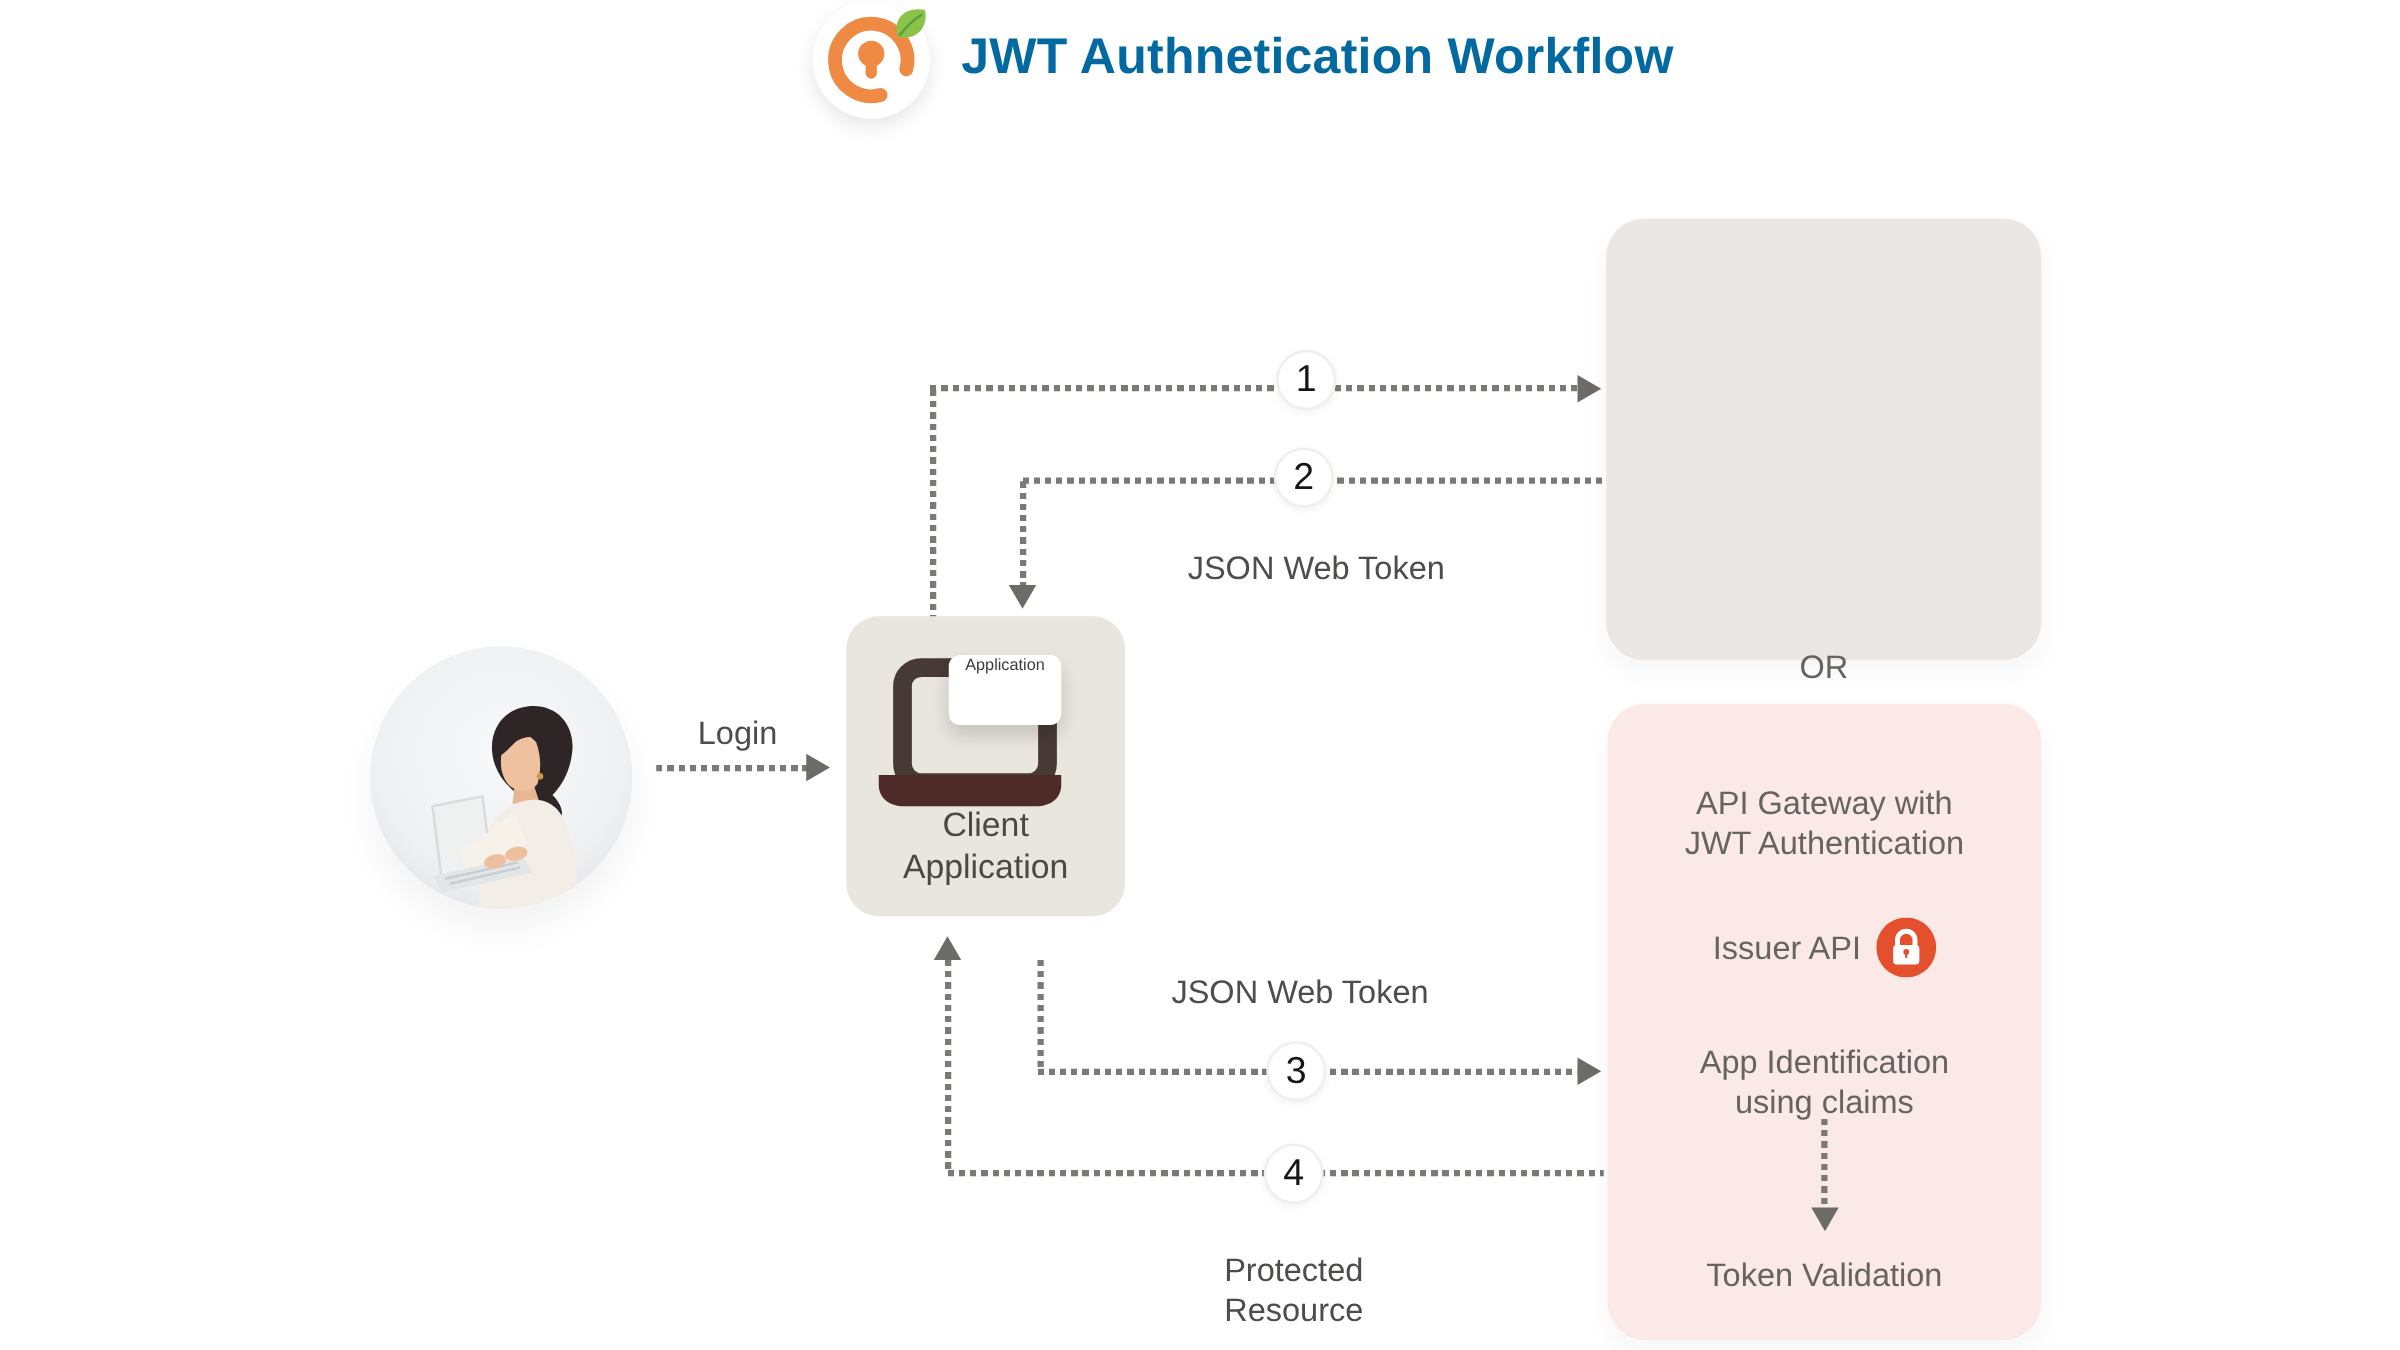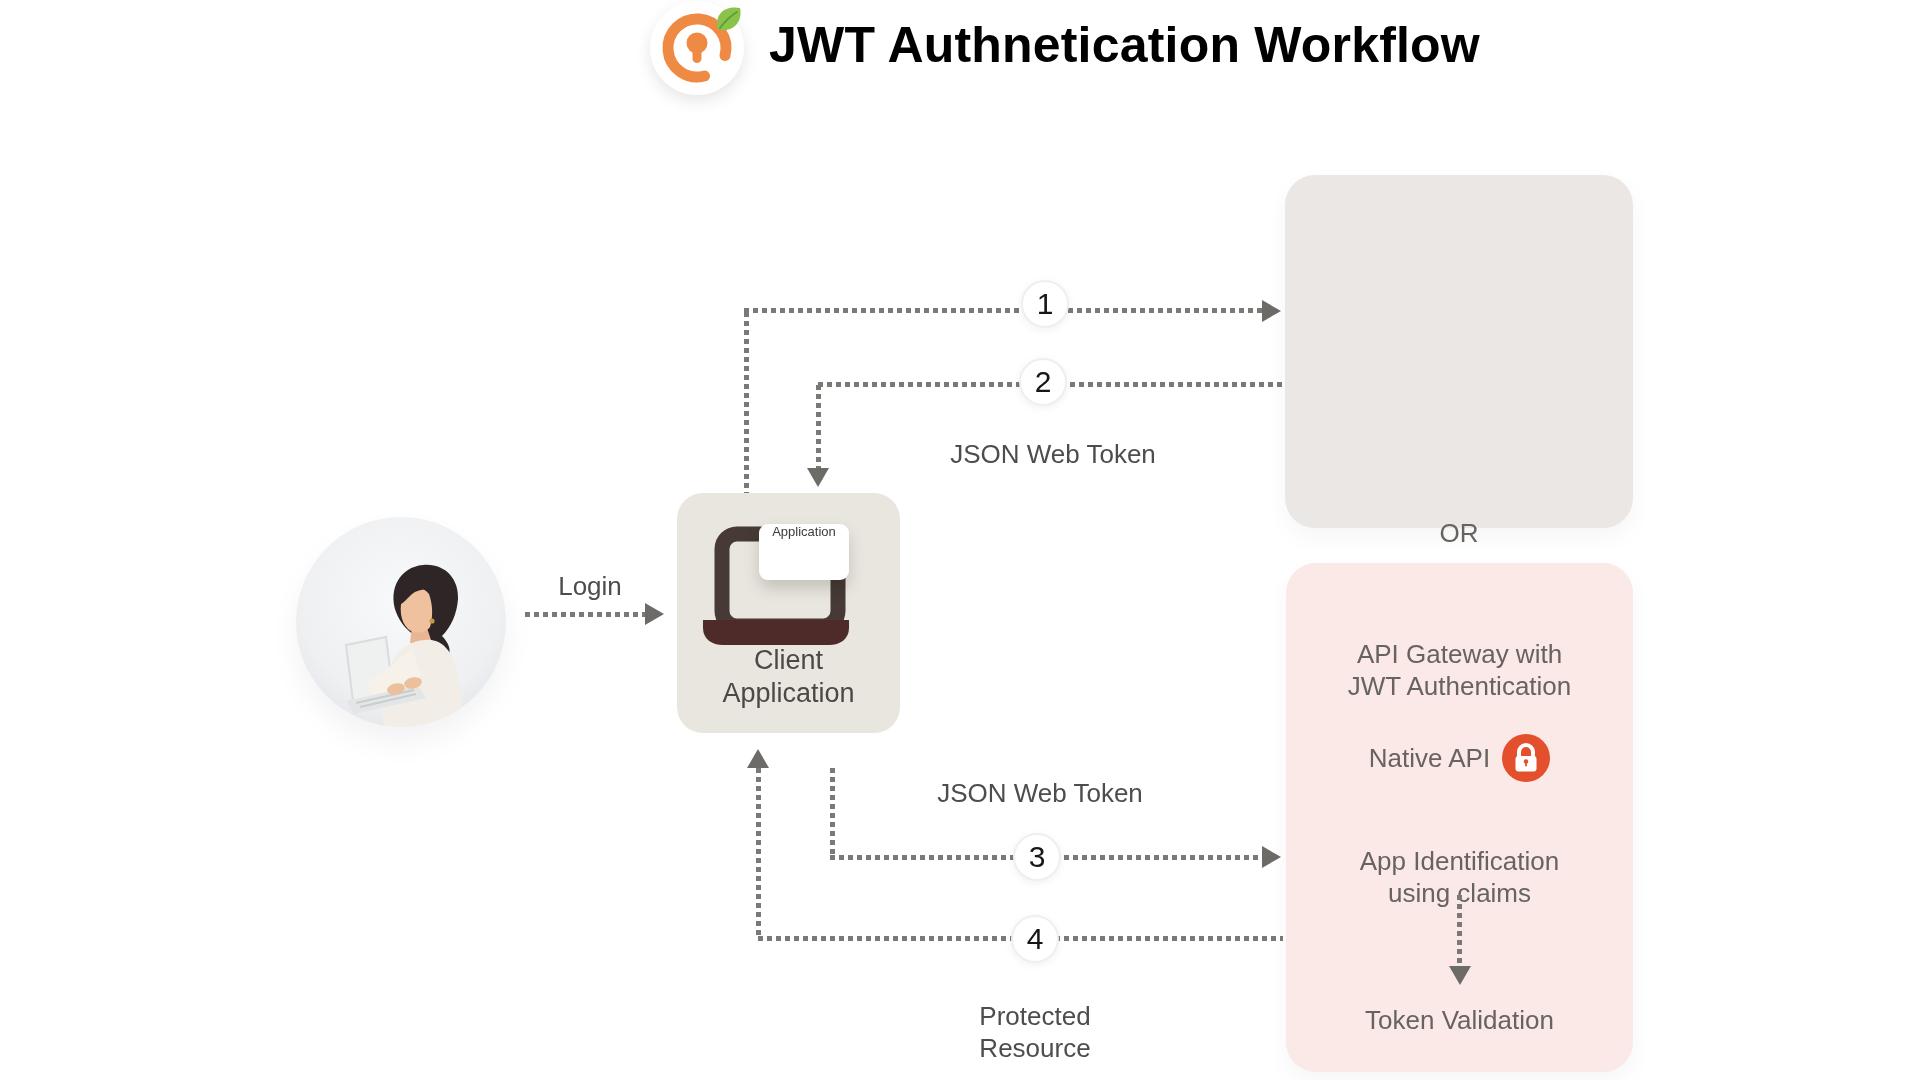--- a/index.html
+++ b/index.html
@@ -3,22 +3,22 @@
 <meta charset="utf-8">
 <style>
   * { margin:0; padding:0; box-sizing:border-box; }
   html,body { background:#ffffff; }
   body { font-family:"Liberation Sans", sans-serif; }
   .stage { position:relative; width:1920px; height:1080px; background:#ffffff; overflow:hidden; }
 
   
   .logo-wrap { position:absolute; left:650px; top:1px; width:94px; height:94px; border-radius:50%;
                background:#ffffff; box-shadow:0 6px 16px rgba(0,0,0,.10); }
-  .page-title { position:absolute; left:769px; top:20px; font-size:50px; line-height:50px;
-                font-weight:700; color:#000000; letter-spacing:.2px; }
+  .page-title { position:absolute; left:769px; top:20px; font-size:40px; line-height:50px;
+                font-weight:700; color:#0369a1; letter-spacing:.2px; }
 
   
   .person { position:absolute; left:296px; top:517px; width:210px; height:210px; border-radius:50%;
             box-shadow:0 16px 30px rgba(0,0,0,.05); }
 
   
   .dot-h { position:absolute; height:5px;
            background:repeating-linear-gradient(90deg,#7b7975 0 5px,transparent 5px 9px); }
   .dot-v { position:absolute; width:5px;
            background:repeating-linear-gradient(180deg,#7b7975 0 5px,transparent 5px 9px); }
@@ -49,21 +49,21 @@
   .issuer-box { position:absolute; left:1285px; top:175px; width:348px; height:353px;
                 background:#eae7e4; border-radius:30px; box-shadow:0 10px 24px rgba(0,0,0,.04);
                 color:#67635f; font-size:26px; }
   .issuer-box .line { position:absolute; left:0; width:100%; text-align:center; line-height:32px; }
   .issuer-box .wrapbox { width:270px; margin:0 auto; }
 
   .auth-box { position:absolute; left:1286px; top:563px; width:347px; height:509px;
               background:#fbe9e7; border-radius:30px; box-shadow:0 10px 24px rgba(0,0,0,.04);
               color:#67635f; font-size:26px; }
   .auth-box .line { position:absolute; left:0; width:100%; text-align:center; line-height:32px; }
-  .auth-box .wrapbox { width:250px; margin:12px auto; }
+  .auth-box .wrapbox { width:250px; margin:0 auto; }
   .native-row { position:absolute; left:0; top:171px; width:100%; height:48px;
                 display:flex; align-items:center; justify-content:center; gap:12px; }
   .lock-badge { width:48px; height:48px; flex:0 0 48px; }
 </style>
 </head>
 <body>
 
 <div class="stage">
 
   <div class="logo-wrap">
@@ -150,21 +150,21 @@
   <div class="issuer-box">
     <div class="line" style="top:342px;">OR</div>
     <div class="line" style="top:234px;transform:translateY(174px);">Third-Party JWT Issuer</div>
   </div>
 
   <div class="auth-box">
     <div class="line" style="top:63px;">
       <div class="wrapbox">API Gateway with JWT Authentication</div>
     </div>
     <div class="native-row">
-      <span>Native API</span>
+      <span>Issuer API</span>
       <svg class="lock-badge" viewBox="0 0 48 48">
         <circle cx="24" cy="24" r="24" fill="#e4502e"></circle>
         <path d="M17 23 v-5 a7 7 0 0 1 14 0 v5" fill="none" stroke="#ffffff" stroke-width="4" stroke-linecap="round"></path>
         <rect x="13.5" y="22" width="21" height="15.5" rx="3" fill="#ffffff"></rect>
         <circle cx="24" cy="27.5" r="2.3" fill="#e4502e"></circle>
         <rect x="23.1" y="27.5" width="1.8" height="5" rx="0.9" fill="#e4502e"></rect>
       </svg>
     </div>
     <div class="line" style="top:270px;">
       <div class="wrapbox">App Identification using claims</div>

